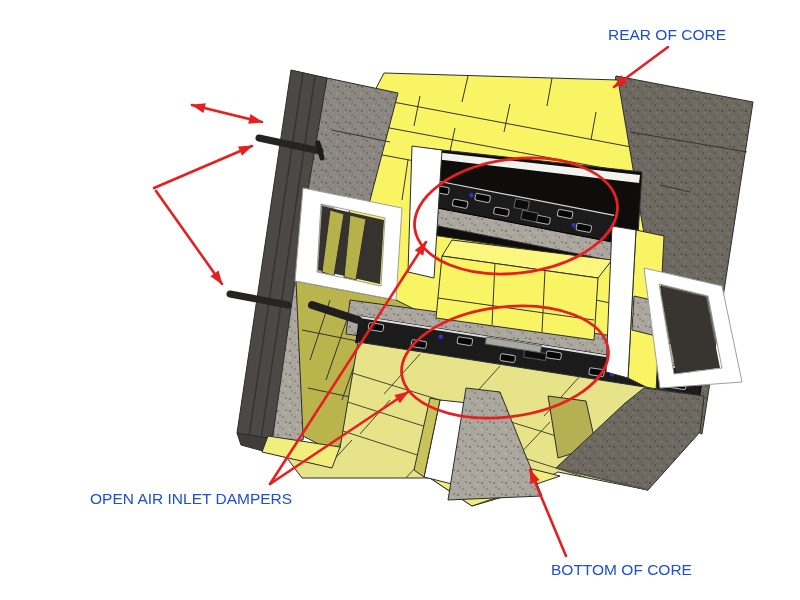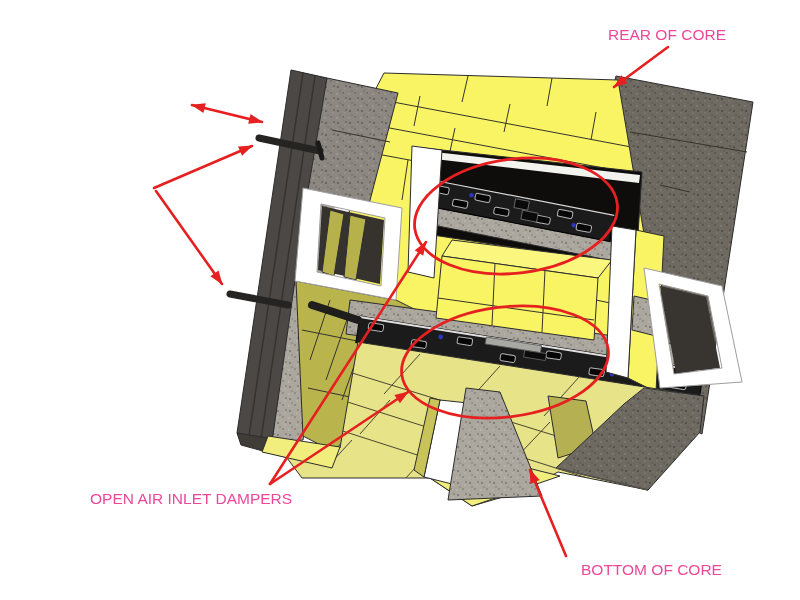--- a/index.html
+++ b/index.html
@@ -1,19 +1,19 @@
 <!DOCTYPE html>
 <html style="--annotation-red: #E62020; --firebrick-yellow: #F8F464; --firebrick-light: #FBF77E; --olive-brick: #B9B44C; --floor-yellow: #E7E389; --floor-front-yellow: #F2EE7D; --granite-light: #ACA79E; --granite-mid: #8C8780; --granite-dark: #6E6A62; --outer-wall-gray: #4C4845; --damper-black: #1B1B1B; --channel-white: #FFFFFF; --screw-blue: #2B35C8; --page-bg: #ffffff;"><head>
 <meta charset="utf-8">
 <style>
   html,body{margin:0;padding:0;background:#fff;}
   #stage{position:relative;width:800px;height:600px;background:var(--page-bg,#fff);overflow:hidden;
          font-family:"Liberation Sans",sans-serif;}
   #stage svg{position:absolute;left:0;top:0;}
-  .lbl{position:absolute;color:#ec4899;font-size:15.5px;line-height:21px;white-space:pre-line;}
+  .lbl{position:absolute;color:#1d4ed8;font-size:15.5px;line-height:21px;white-space:pre-line;}
   .nowrap{white-space:nowrap;}
   .edge{stroke:#2c2c2c;stroke-width:1;}
   .red-line{stroke:var(--annotation-red,#e62020);stroke-width:2.6;fill:none;stroke-linecap:round;}
   .red-ellipse{stroke:var(--annotation-red,#e62020);stroke-width:2.8;fill:none;}
   #ah path{fill:var(--annotation-red,#e62020);}
   .joint{stroke:#4a4730;stroke-width:1;fill:none;}
   .joint-dk{stroke:#35332c;stroke-width:1;fill:none;}
   .slot{fill:#050505;stroke:#b5b5b5;stroke-width:1;}
 </style>
 </head>
@@ -243,14 +243,14 @@
     <line class="red-line" x1="156" y1="191" x2="222" y2="284" marker-end="url(#ah)"></line>
     <line class="red-line" x1="668" y1="47" x2="614" y2="87" marker-end="url(#ah)"></line>
     <line class="red-line" x1="270" y1="484" x2="426" y2="242" marker-end="url(#ah)"></line>
     <line class="red-line" x1="270" y1="484" x2="408" y2="392" marker-end="url(#ah)"></line>
     <line class="red-line" x1="566" y1="556" x2="530" y2="470" marker-end="url(#ah)"></line>
   </g>
 </svg>
 
   <div class="lbl nowrap" style="left:608px;top:24px;">REAR OF CORE</div>
   <div class="lbl nowrap" style="left:90px;top:488px;">OPEN AIR INLET DAMPERS</div>
-  <div class="lbl nowrap" style="left:581px;top:559px;text-align:right;">BOTTOM OF CORE</div>
+  <div class="lbl nowrap" style="left:551px;top:559px;text-align:right;">BOTTOM OF CORE</div>
 </div>
 
 </body></html>

